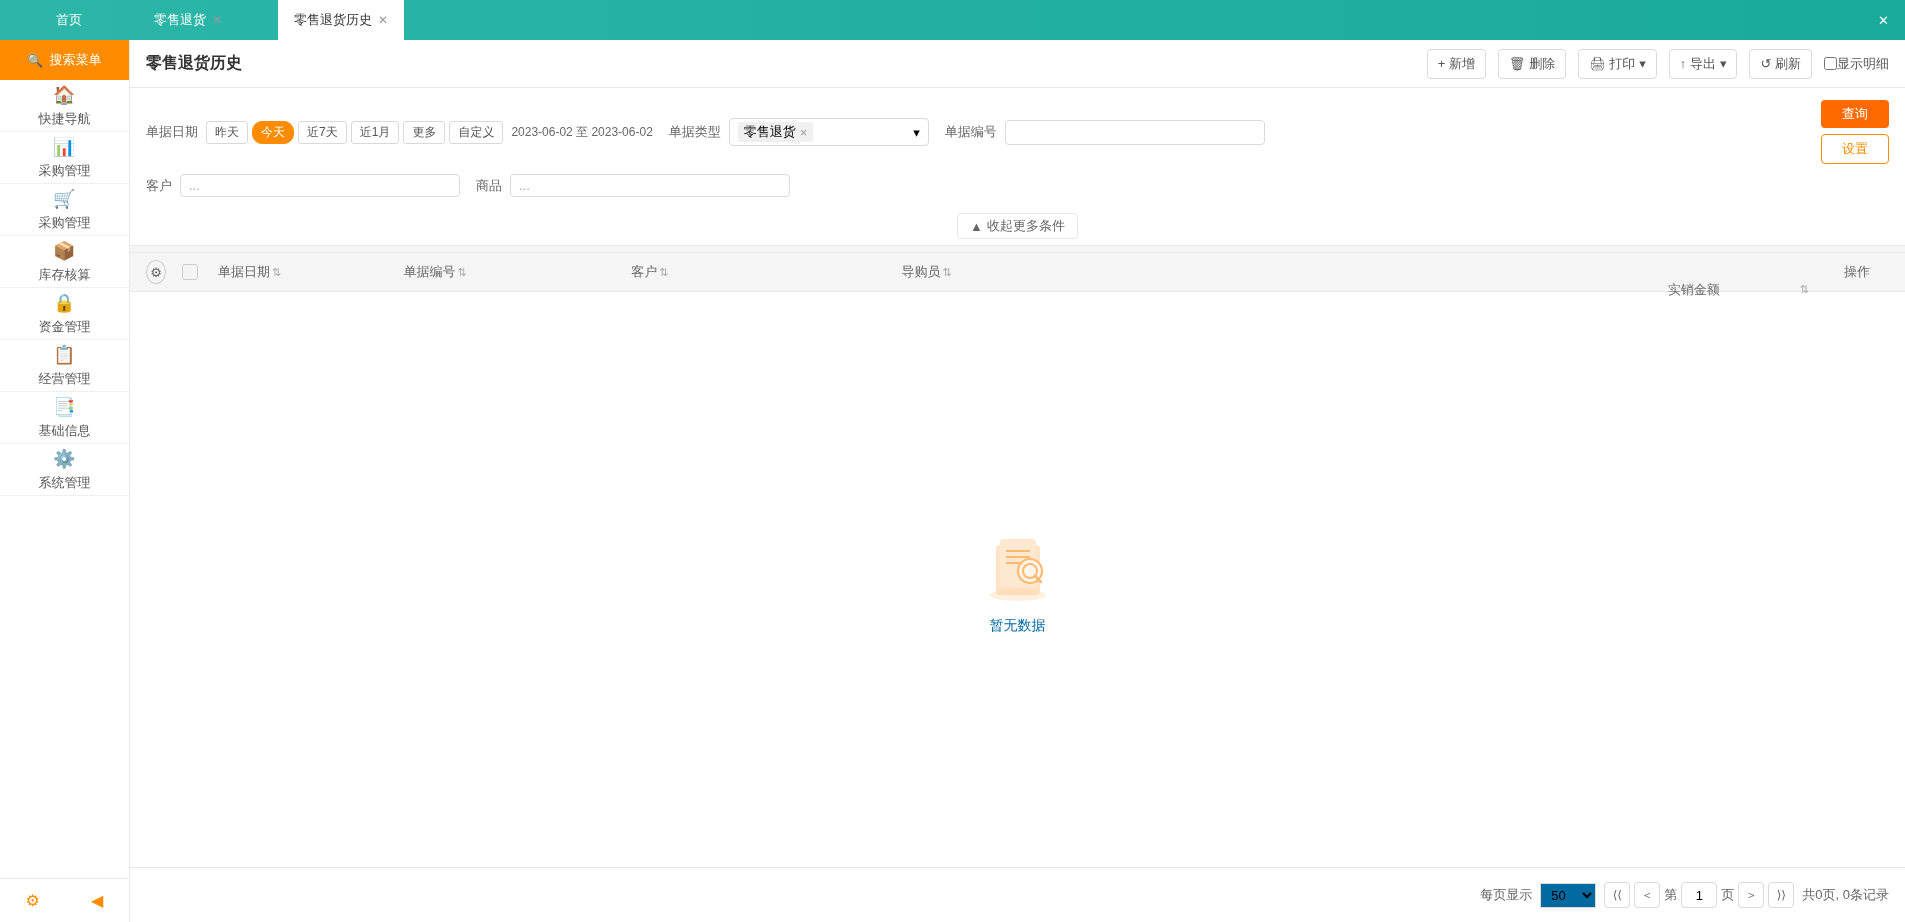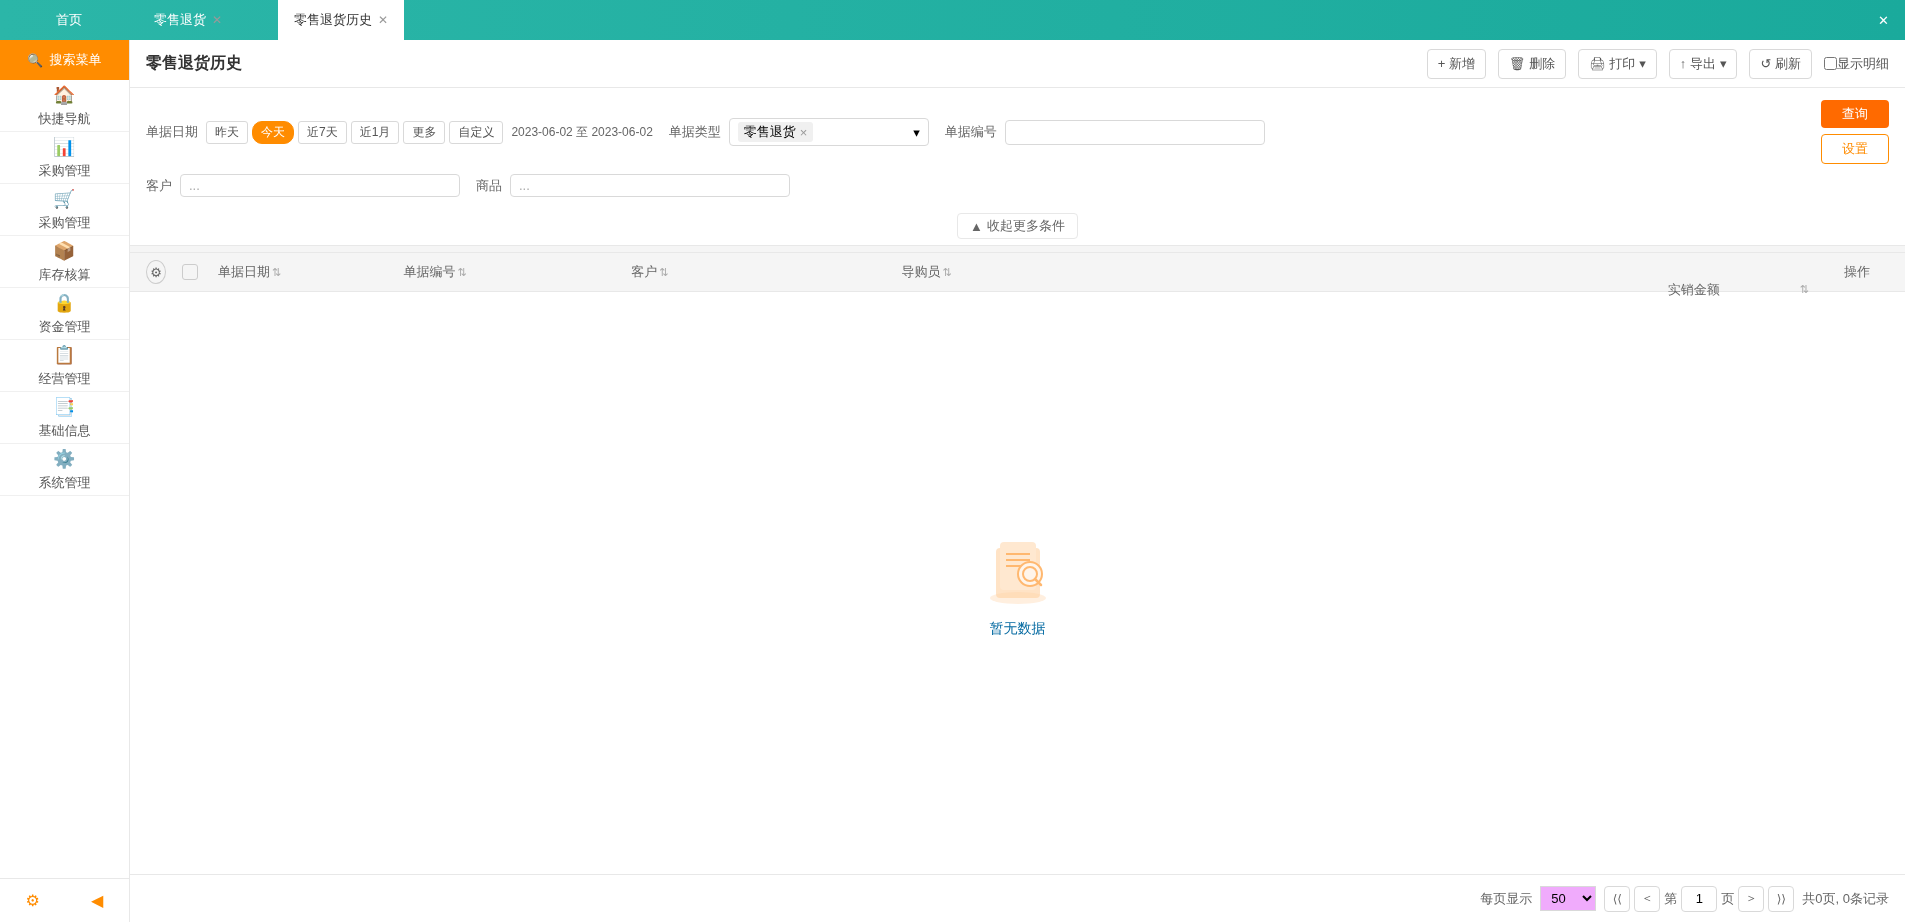--- a/index.html
+++ b/index.html
@@ -328,37 +328,37 @@
       width: 80px;
       height: 80px;
     }
     .empty-text {
       color: #0369a1;
       font-size: 14px;
     }
 
     
     .pagination-bar {
-      height: 48px;
+      height: 55px;
       background: #fff;
       border-top: 1px solid #e8e8e8;
       display: flex;
       align-items: center;
       justify-content: flex-end;
       padding: 0 16px;
       gap: 8px;
       flex-shrink: 0;
     }
     .page-size-label { color: #666; font-size: 13px; }
     .page-size-select {
       border: 1px solid #d9d9d9;
       border-radius: 0;
       padding: 3px 6px;
       font-size: 13px;
-      background: #f0abfc;
+      background: #0369a1;
       cursor: pointer;
     }
     .page-nav {
       display: flex;
       align-items: center;
       gap: 4px;
     }
     .page-nav-btn {
       width: 26px;
       height: 26px;

